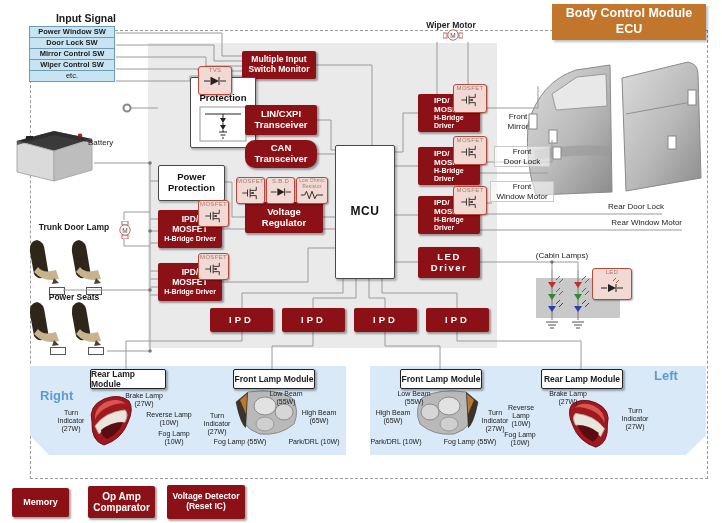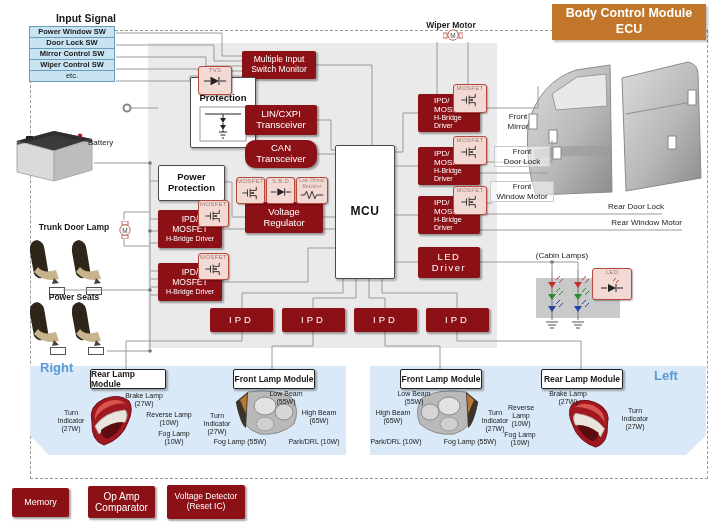--- a/index.html
+++ b/index.html
@@ -3,21 +3,21 @@
 <meta charset="utf-8">
 <style>
   html,body{margin:0;padding:0;background:#fff;}
   #stage{position:relative;width:722px;height:523px;background:#fff;overflow:hidden;
          font-family:"Liberation Sans",sans-serif;color:#1a1a1a;}
   .abs{position:absolute;}
   .pre{white-space:pre-line;}
   .dashed{border:1px dashed #9a9a9a;}
   .graypanel{background:#EAEAEA;}
   .bluepanel{background:#D9E9F8;}
-  .red{background:#8C1117;color:#fff;font-weight:normal;text-align:center;
+  .red{background:#8C1117;color:#fff;font-weight:bold;text-align:center;
        border-radius:2px;box-shadow:1.5px 1.5px 2px rgba(0,0,0,.35);
        display:flex;flex-direction:column;align-items:center;justify-content:center;line-height:1.15;}
   .red.leftal{align-items:flex-start;text-align:left;padding-left:16px;box-sizing:border-box;}
   .whitebox{background:#fff;border:1.5px solid #4a4a4a;border-radius:2px;
        box-shadow:1.5px 1.5px 2px rgba(0,0,0,.25);display:flex;flex-direction:column;
        align-items:center;justify-content:center;font-weight:bold;color:#111;line-height:1.15;text-align:center;}
   .callout{background:#F3D9D3;border:1px solid #B5493C;border-radius:3px;
        box-shadow:1px 1px 1.5px rgba(0,0,0,.3);display:flex;flex-direction:column;
        align-items:center;justify-content:flex-start;overflow:hidden;}
   .co-label{font-size:6px;color:#9A7B74;line-height:1.3;letter-spacing:.3px;text-align:center;}
@@ -408,21 +408,21 @@
     <div class="co-label">LED</div>
     <svg width="24" height="16" viewBox="0 0 24 16">
       <g stroke="#222" stroke-width="1" fill="none">
           <path d="M1,11 H7 M17,11 H23 M16,7 V15"></path>
           <path d="M13,4 l3,-3 M16,6 l3,-3" stroke="#B5493C"></path>
         </g>
       <polygon points="8,7 8,15 16,11" fill="#222"></polygon>
     </svg>
   </div>
 
-  <div class="abs side" style="left:40px;top:360px;text-align:right;">Right</div>
+  <div class="abs side" style="left:40px;top:388px;text-align:right;">Right</div>
   <div class="abs modbox" style="left:90px;top:369px;width:74px;height:18px;">Rear Lamp Module</div>
   <div class="abs modbox" style="left:233px;top:369px;width:80px;height:18px;">Front Lamp Module</div>
   <div class="abs lbl pre" style="left:118px;top:392px;width:52px;">Brake Lamp
 (27W)</div>
   <div class="abs lbl pre" style="left:50px;top:409px;width:42px;">Turn
 Indicator
 (27W)</div>
   <div class="abs lbl pre" style="left:141px;top:411px;width:56px;">Reverse Lamp
 (10W)</div>
   <div class="abs lbl pre" style="left:150px;top:430px;width:48px;">Fog Lamp

